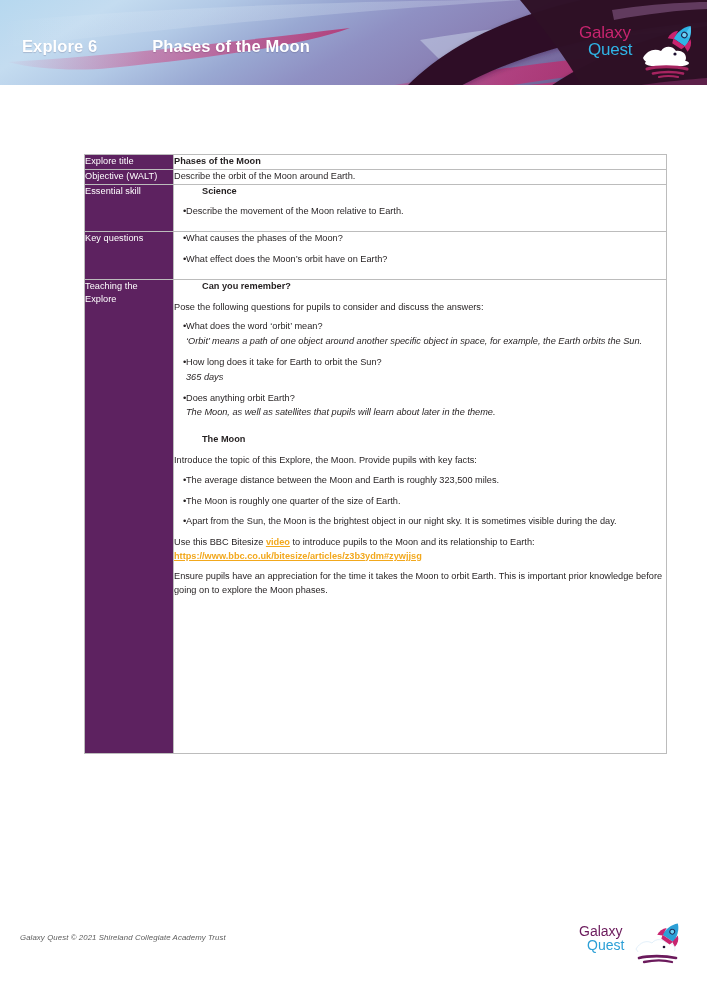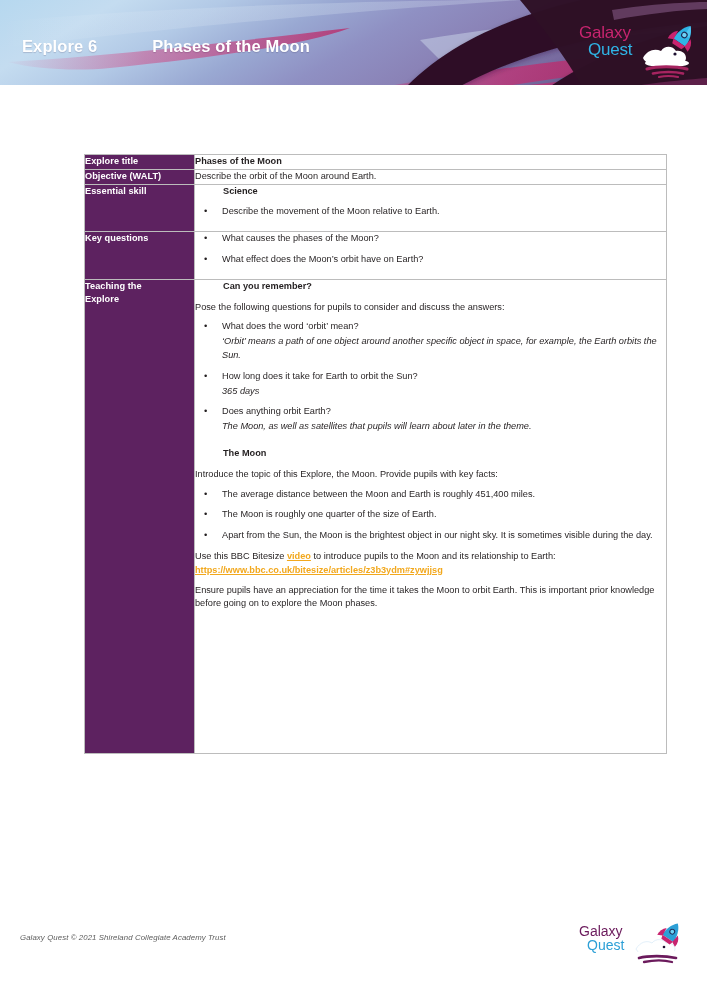--- a/index.html
+++ b/index.html
@@ -107,25 +107,25 @@
     width: 583px;
     border-collapse: collapse;
     table-layout: fixed;
   }
   table.grid td {
     border: 1px solid #bcbcbc;
     vertical-align: top;
     padding: 0;
   }
   td.lbl {
-    width: 110px;
+    width: 89px;
     background: #5d2260;
     color: #ffffff;
     font-size: 9.2px;
-    font-weight: bold;
+    font-weight: normal;
     padding: 9px 0 9px 10px;
     line-height: 1.45;
     letter-spacing: 0.05px;
   }
   td.val {
     background: #ffffff;
     color: #231f20;
     font-size: 9.2px;
     padding: 9px 10px 9px 10px;
     line-height: 1.5;
@@ -137,21 +137,21 @@
   p.line:last-child { margin-bottom: 0; }
   p.head { margin: 0 0 7px 0; font-weight: bold; padding-left: 28px; }
 
   ul.bl {
     list-style: none;
     margin: 0 0 0 0;
     padding: 0;
   }
   ul.bl li {
     position: relative;
-    padding-left: 27px;
+    padding-left: 12px;
     margin-bottom: 7px;
     line-height: 1.5;
   }
   ul.bl li:last-child { margin-bottom: 0; }
   ul.bl li::before {
     content: "\2022";
     position: absolute;
     left: 9px; top: -1px;
     font-size: 9.5px;
     color: #231f20;
@@ -376,21 +376,21 @@
                 <span class="ans">The Moon, as well as satellites that pupils will learn about later in the theme.</span>
               </li>
             </ul>
 
             <div class="spacer"></div>
 
             <p class="head">The Moon</p>
             <p class="line">Introduce the topic of this Explore, the Moon. Provide pupils with key facts:</p>
 
             <ul class="bl">
-              <li>The average distance between the Moon and Earth is roughly 451,400 miles.</li>
+              <li>The average distance between the Moon and Earth is roughly 323,500 miles.</li>
               <li>The Moon is roughly one quarter of the size of Earth.</li>
               <li>Apart from the Sun, the Moon is the brightest object in our night sky. It is sometimes visible during the day.</li>
             </ul>
 
             <p class="line" style="margin-top:7px"><span>Use this BBC Bitesize </span><a class="link" href="#">video</a><span> to introduce pupils to the Moon and its relationship to Earth:</span><br><a class="urlline" href="#">https://www.bbc.co.uk/bitesize/articles/z3b3ydm#zywjjsg</a></p>
 
             <p class="line">Ensure pupils have an appreciation for the time it takes the Moon to orbit Earth. This is important prior knowledge before going on to explore the Moon phases.</p>
           </td>
         </tr>
 

